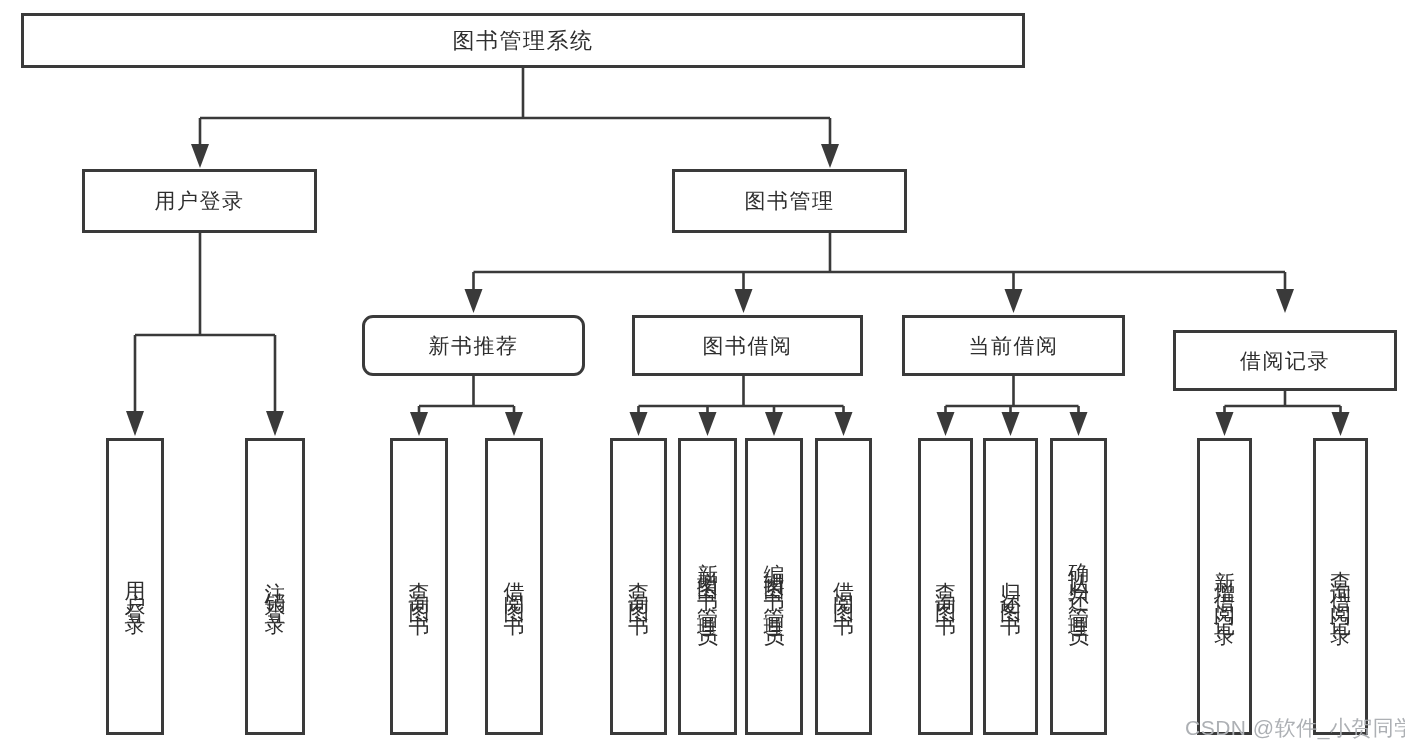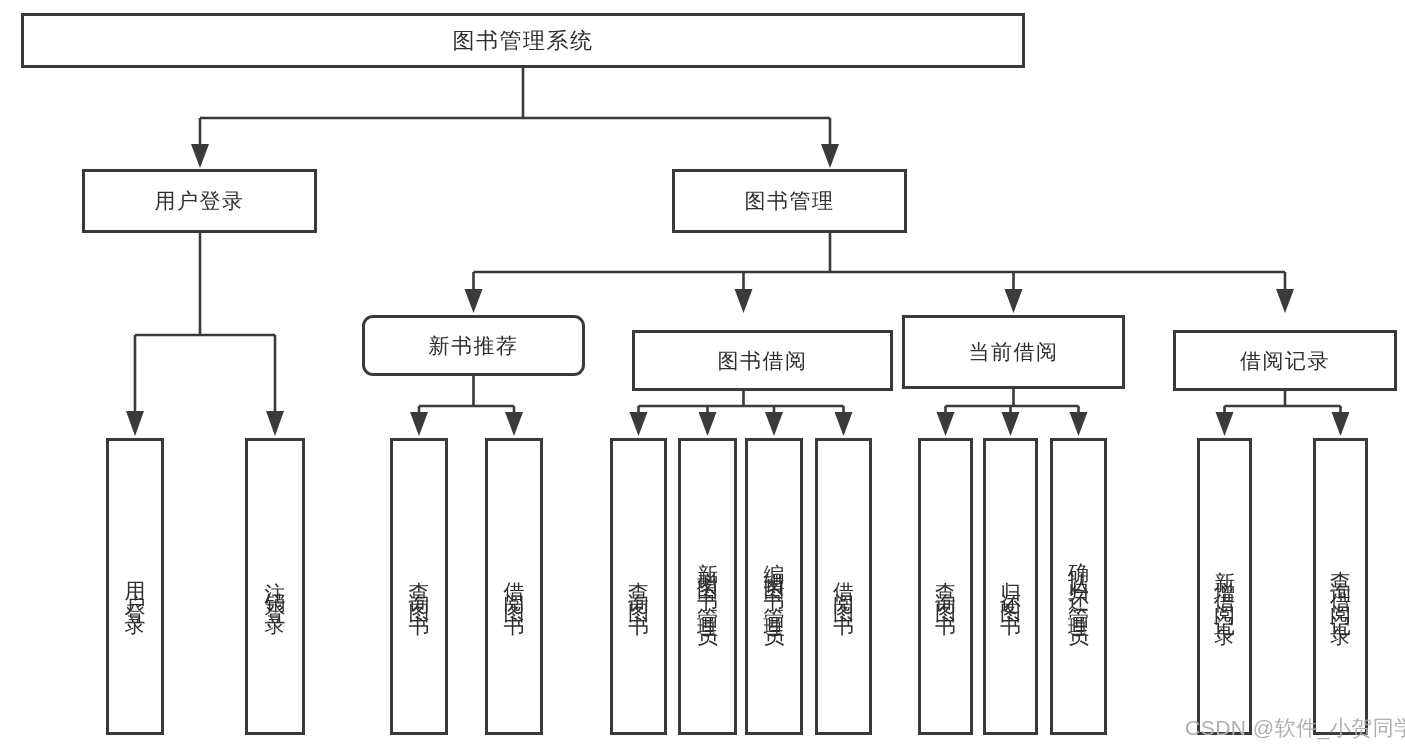--- a/index.html
+++ b/index.html
@@ -86,24 +86,24 @@
   <div class="box hbox" style="left:82px;top:169px;width:235px;height:64px;">
     <span>用户登录</span>
   </div>
   <div class="box hbox" style="left:672px;top:169px;width:235px;height:64px;">
     <span>图书管理</span>
   </div>
 
   <div class="box hbox" style="left:362px;top:315px;width:223px;height:61px;border-radius:11px;">
     <span>新书推荐</span>
   </div>
-  <div class="box hbox" style="left:632px;top:330px;width:261px;height:61px;">
+  <div class="box hbox" style="left:632px;top:315px;width:231px;height:61px;">
     <span>图书借阅</span>
   </div>
-  <div class="box hbox" style="left:902px;top:315px;width:223px;height:74px;">
+  <div class="box hbox" style="left:902px;top:315px;width:223px;height:61px;">
     <span>当前借阅</span>
   </div>
   <div class="box hbox" style="left:1173px;top:315px;width:224px;height:61px;margin-top:15px;">
     <span>借阅记录</span>
   </div>
 
   <div class="box leaf" style="left:106px;top:438px;width:58px;height:297px;">
     <span class="vtext">用户登录</span>
   </div>
   <div class="box leaf" style="left:245px;top:438px;width:60px;height:297px;">

